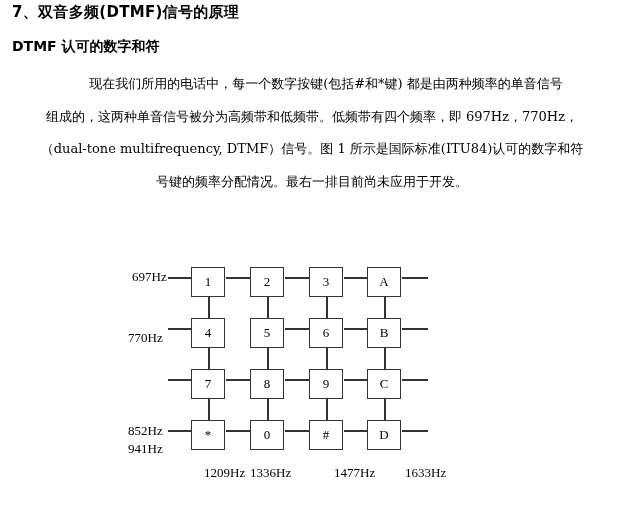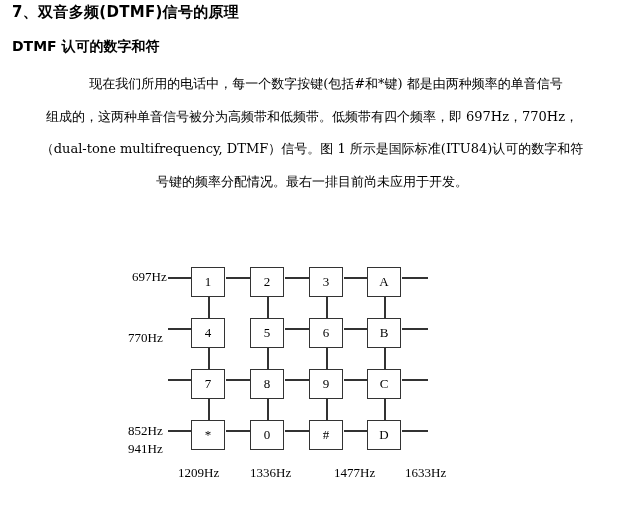--- a/index.html
+++ b/index.html
@@ -52,21 +52,21 @@
   <span class="line">号键的频率分配情况。最右一排目前尚未应用于开发。</span>
 </div>
 
 <div class="diagram">
 
   <div class="freq-label" style="left:132px;top:269px;">697Hz</div>
   <div class="freq-label" style="left:128px;top:330px;">770Hz</div>
   <div class="freq-label" style="left:128px;top:383px;margin-top:40px;">852Hz</div>
   <div class="freq-label" style="left:128px;top:441px;">941Hz</div>
 
-  <div class="freq-label" style="left:178px;top:465px;">1209Hz</div>
+  <div class="freq-label" style="left:204px;top:465px;">1209Hz</div>
   <div class="freq-label" style="left:250px;top:465px;">1336Hz</div>
   <div class="freq-label" style="left:334px;top:465px;">1477Hz</div>
   <div class="freq-label" style="left:405px;top:465px;">1633Hz</div>
 
   <div class="hline" style="left:168px;top:277px;width:24px;"></div>
   <div class="hline" style="left:226px;top:277px;width:25px;"></div>
   <div class="hline" style="left:285px;top:277px;width:25px;"></div>
   <div class="hline" style="left:344px;top:277px;width:24px;"></div>
   <div class="hline" style="left:402px;top:277px;width:26px;"></div>
 

